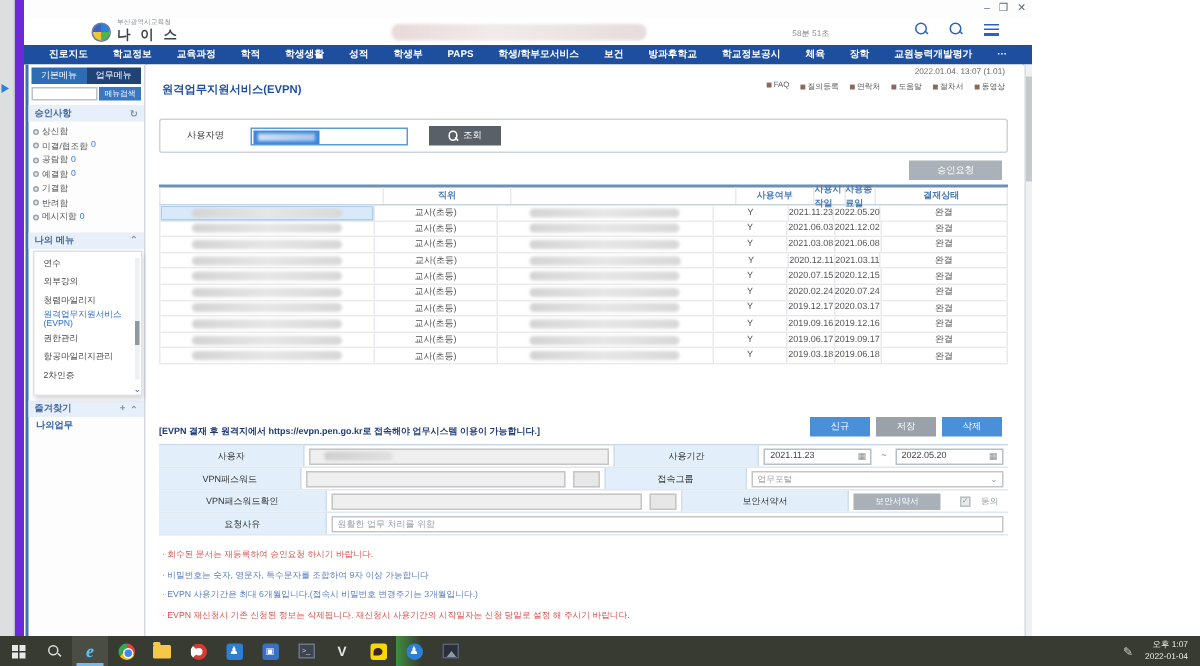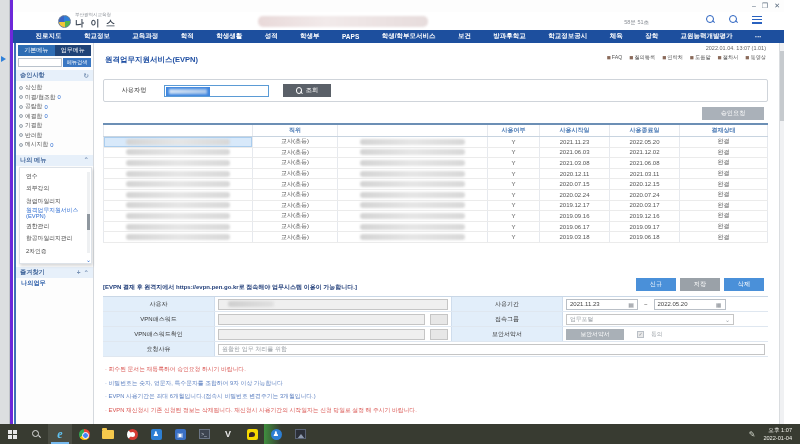--- a/index.html
+++ b/index.html
@@ -4,21 +4,21 @@
 <style>
   * { box-sizing: border-box; margin:0; padding:0; }
   html,body { width:800px; height:444px; overflow:hidden; }
   body { position:relative; font-family:"Liberation Sans","DejaVu Sans",sans-serif; background:#fff; font-size:7px; color:#333; }
 
   
   #left-strip { position:absolute; left:0; top:0; width:10px; height:424px; background:#dcdee0; border-right:1px solid #bfc3c7; }
   #left-strip .back-arrow { position:absolute; left:1px; top:56px; width:0; height:0; border-top:3px solid transparent; border-bottom:3px solid transparent; border-left:5px solid #2e7fd8; }
 
   
-  #app-window { position:absolute; left:10px; top:0; width:774px; height:424px; background:#fff; border-left:3px solid #6d28d9; }
+  #app-window { position:absolute; left:10px; top:0; width:678px; height:424px; background:#fff; border-left:6px solid #6d28d9; }
 
   
   .titlebar { position:absolute; left:0; top:0; width:100%; height:12px; background:#fdfdfd; }
   .win-controls { position:absolute; right:4px; top:2px; display:flex; gap:6px; color:#5a6b7e; font-size:7px; line-height:8px; }
   .win-controls span { cursor:default; }
 
   
   .app-header { position:absolute; left:0; top:12px; width:100%; height:18px; background:#fff; }
   .logo-wrap { position:absolute; left:45px; top:0px; display:flex; align-items:center; gap:4px; }
   .logo-circle { width:13px; height:13px; border-radius:50%; background:conic-gradient(#2e7fd8 0 25%, #51b54d 25% 50%, #f0c53a 50% 75%, #3b63c4 75% 100%); border:1.5px solid #6b7f99; }

